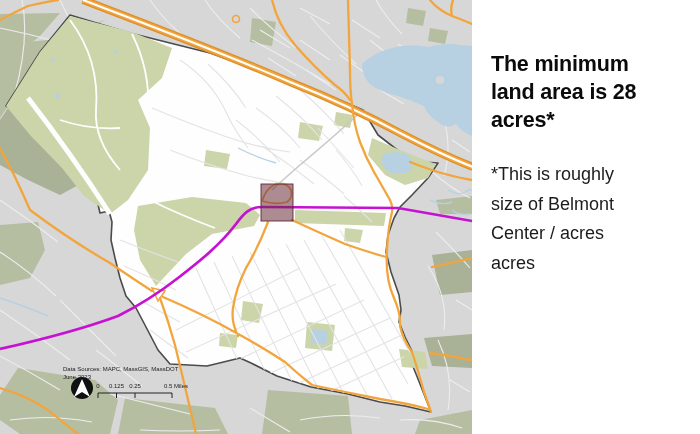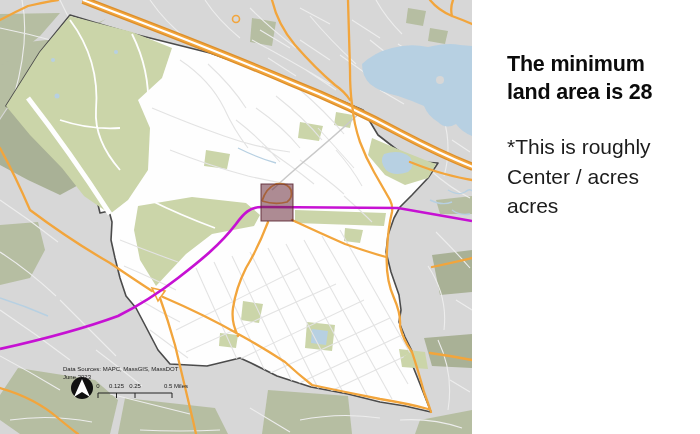--- a/index.html
+++ b/index.html
@@ -1,23 +1,23 @@
 <!DOCTYPE html>
 <html style="--panel-background: #ffffff; --heading-color: #0b0b0b; --body-color: #1c1c1c; --map-background: #d7d7d7; --outside-street: #ededed; --inside-street: #e3e3e3; --town-fill: #fefefe; --boundary-color: #4b4b4b; --open-space: #cbd5a9; --open-space-muted: #b6bea2; --open-space-dark: #a9b196; --water-color: #b7d0e2; --road-orange: #f2a53c; --road-orange-casing: #dc8f2b; --rail-magenta: #c611d3; --shaded-fill: rgba(106,44,58,0.55); --shaded-stroke: rgba(88,33,46,0.85); --annotation-color: #222222;"><head>
 <meta charset="utf-8">
 <style>
   html,body{margin:0;padding:0;background:#ffffff;font-family:"Liberation Sans",sans-serif;}
   .stage{position:relative;width:700px;height:434px;background:var(--panel-background,#fff);overflow:hidden;}
   .map-area{position:absolute;left:0;top:0;width:472px;height:434px;}
   .map-area svg{display:block;}
   .side-panel{position:absolute;left:472px;top:0;width:228px;height:434px;box-sizing:border-box;
-              padding:50px 12px 0 35px;background:var(--panel-background,#fff);}
+              padding:50px 12px 0 19px;background:var(--panel-background,#fff);}
   .headline{margin:0;font-size:21.5px;line-height:28px;font-weight:700;
             color:var(--heading-color,#0b0b0b);letter-spacing:-0.2px;}
-  .note{margin:26px 0 0 0;font-size:21px;line-height:29.5px;font-weight:400;
+  .note{margin:26px 0 0 0;font-size:18px;line-height:29.5px;font-weight:400;
         color:var(--body-color,#1c1c1c);}
   .tline{display:block;}
   .map-label{font-size:6px;fill:var(--annotation-color,#222);}
 </style>
 </head>
 <body>
 
 <div class="stage">
 
   <div class="map-area">
@@ -151,20 +151,22 @@
         <text class="map-label" x="135" y="388" text-anchor="middle">0.25</text>
         <text class="map-label" x="164" y="388" text-anchor="start">0.5 Miles</text>
       </g>
     </svg>
   </div>
 
   <div class="side-panel">
     <h1 class="headline">
       <span class="tline">The minimum</span>
       <span class="tline">land area is 28</span>
+      <span class="tline">acres*</span>
     </h1>
     <p class="note">
       <span class="tline">*This is roughly</span>
+      <span class="tline">size of Belmont</span>
       <span class="tline">Center / acres</span>
       <span class="tline">acres</span>
     </p>
   </div>
 </div>
 
 </body></html>

